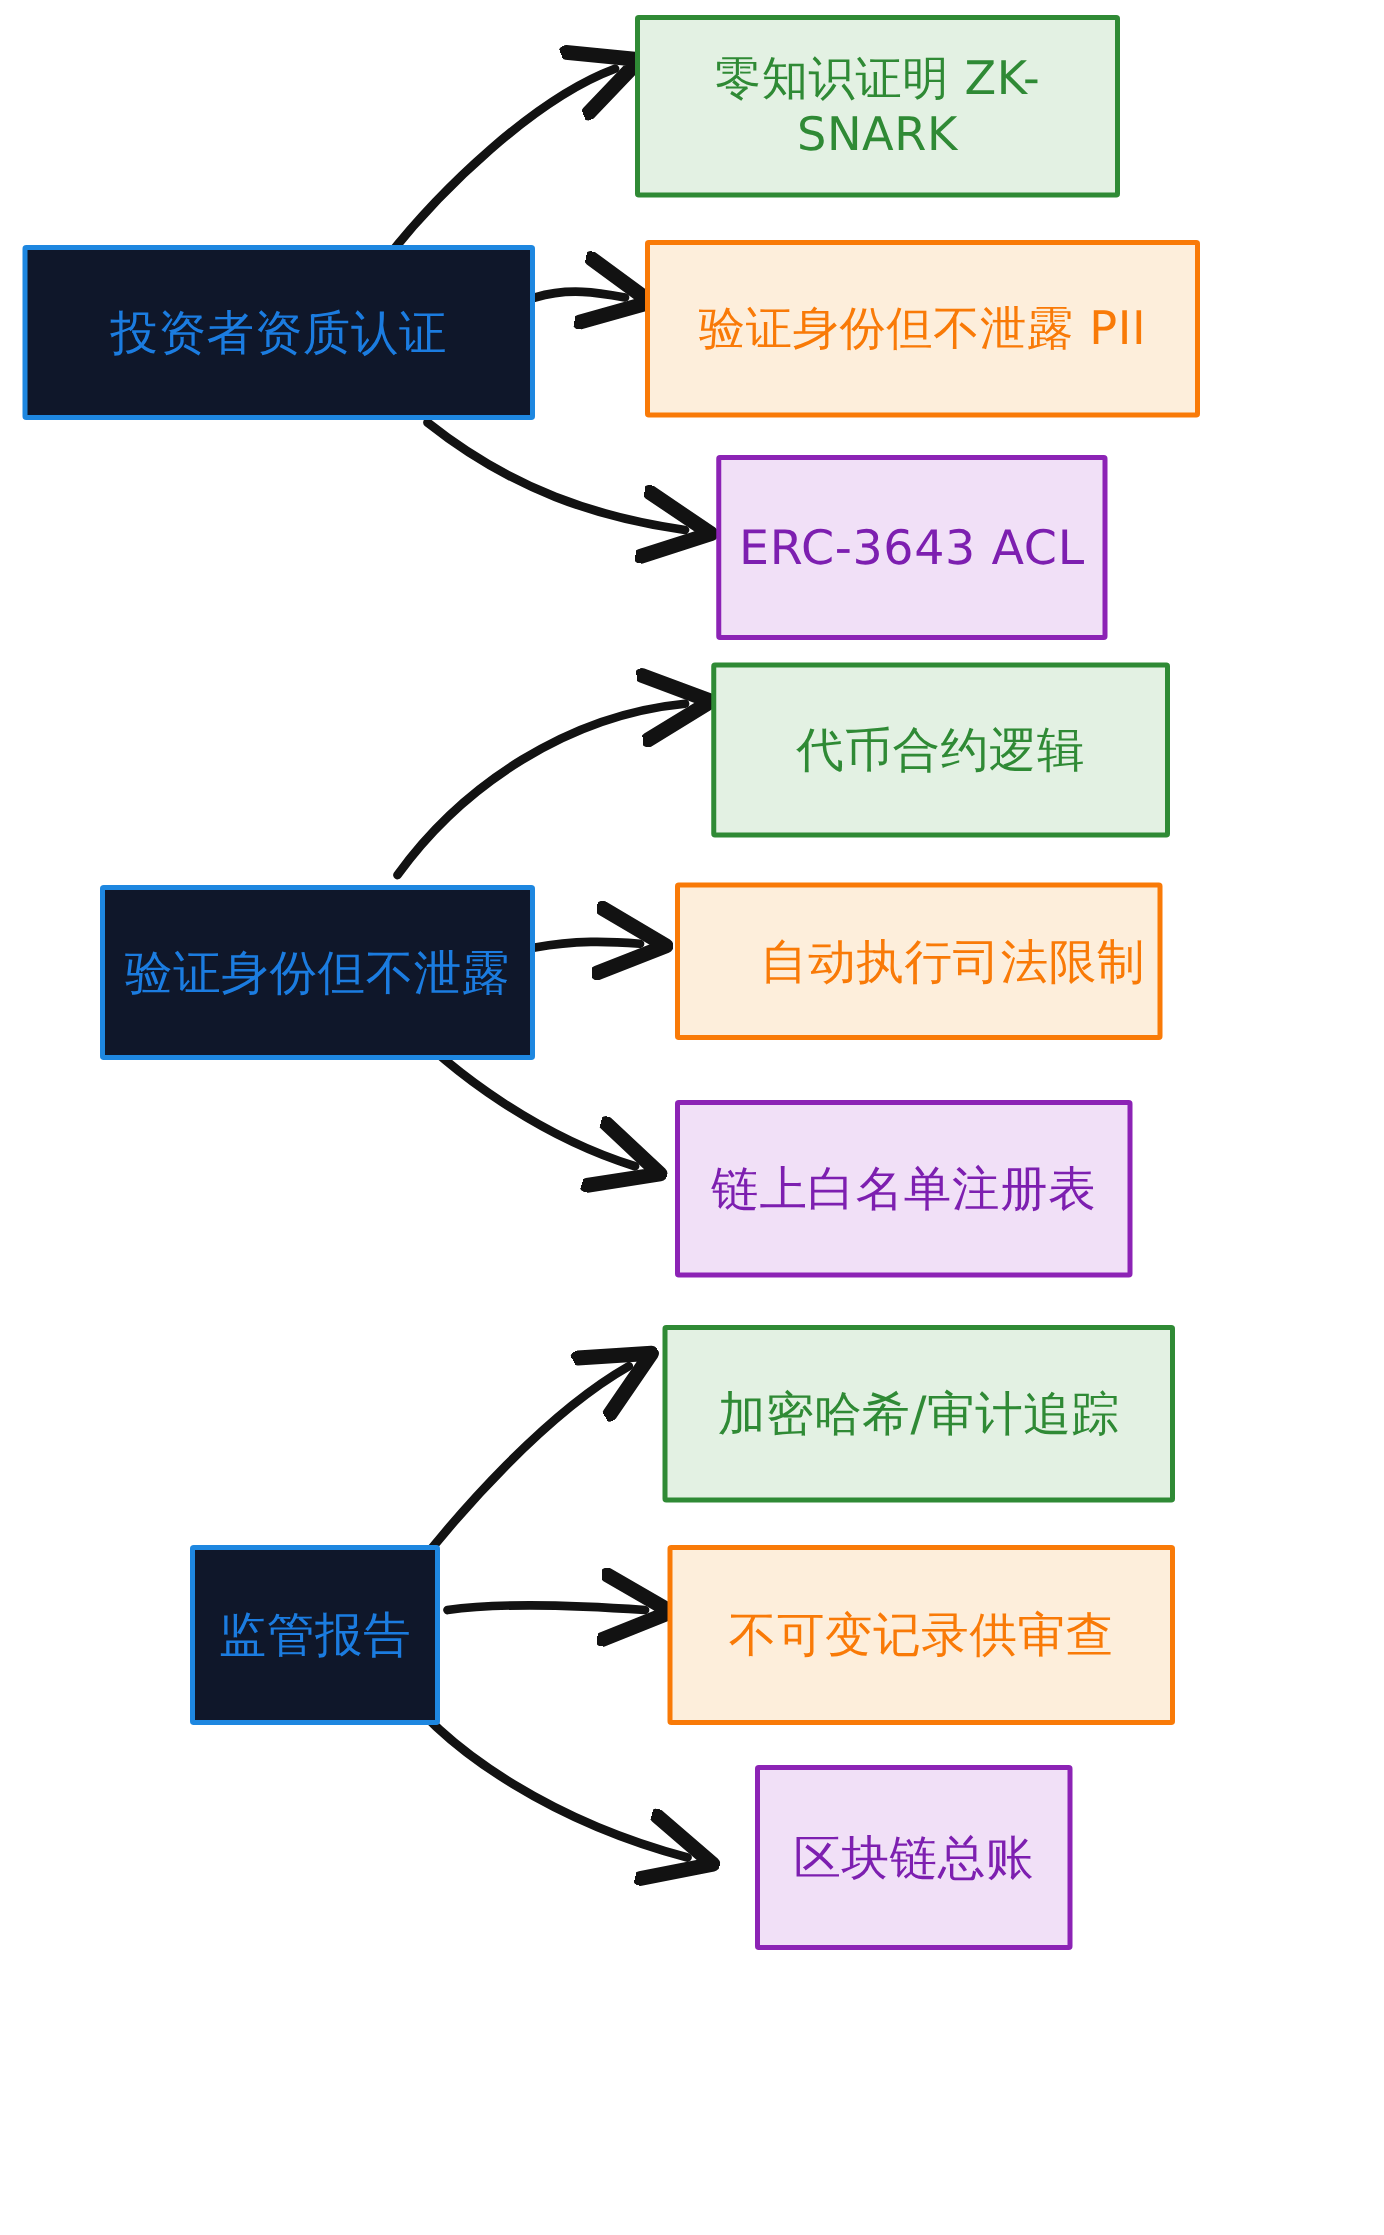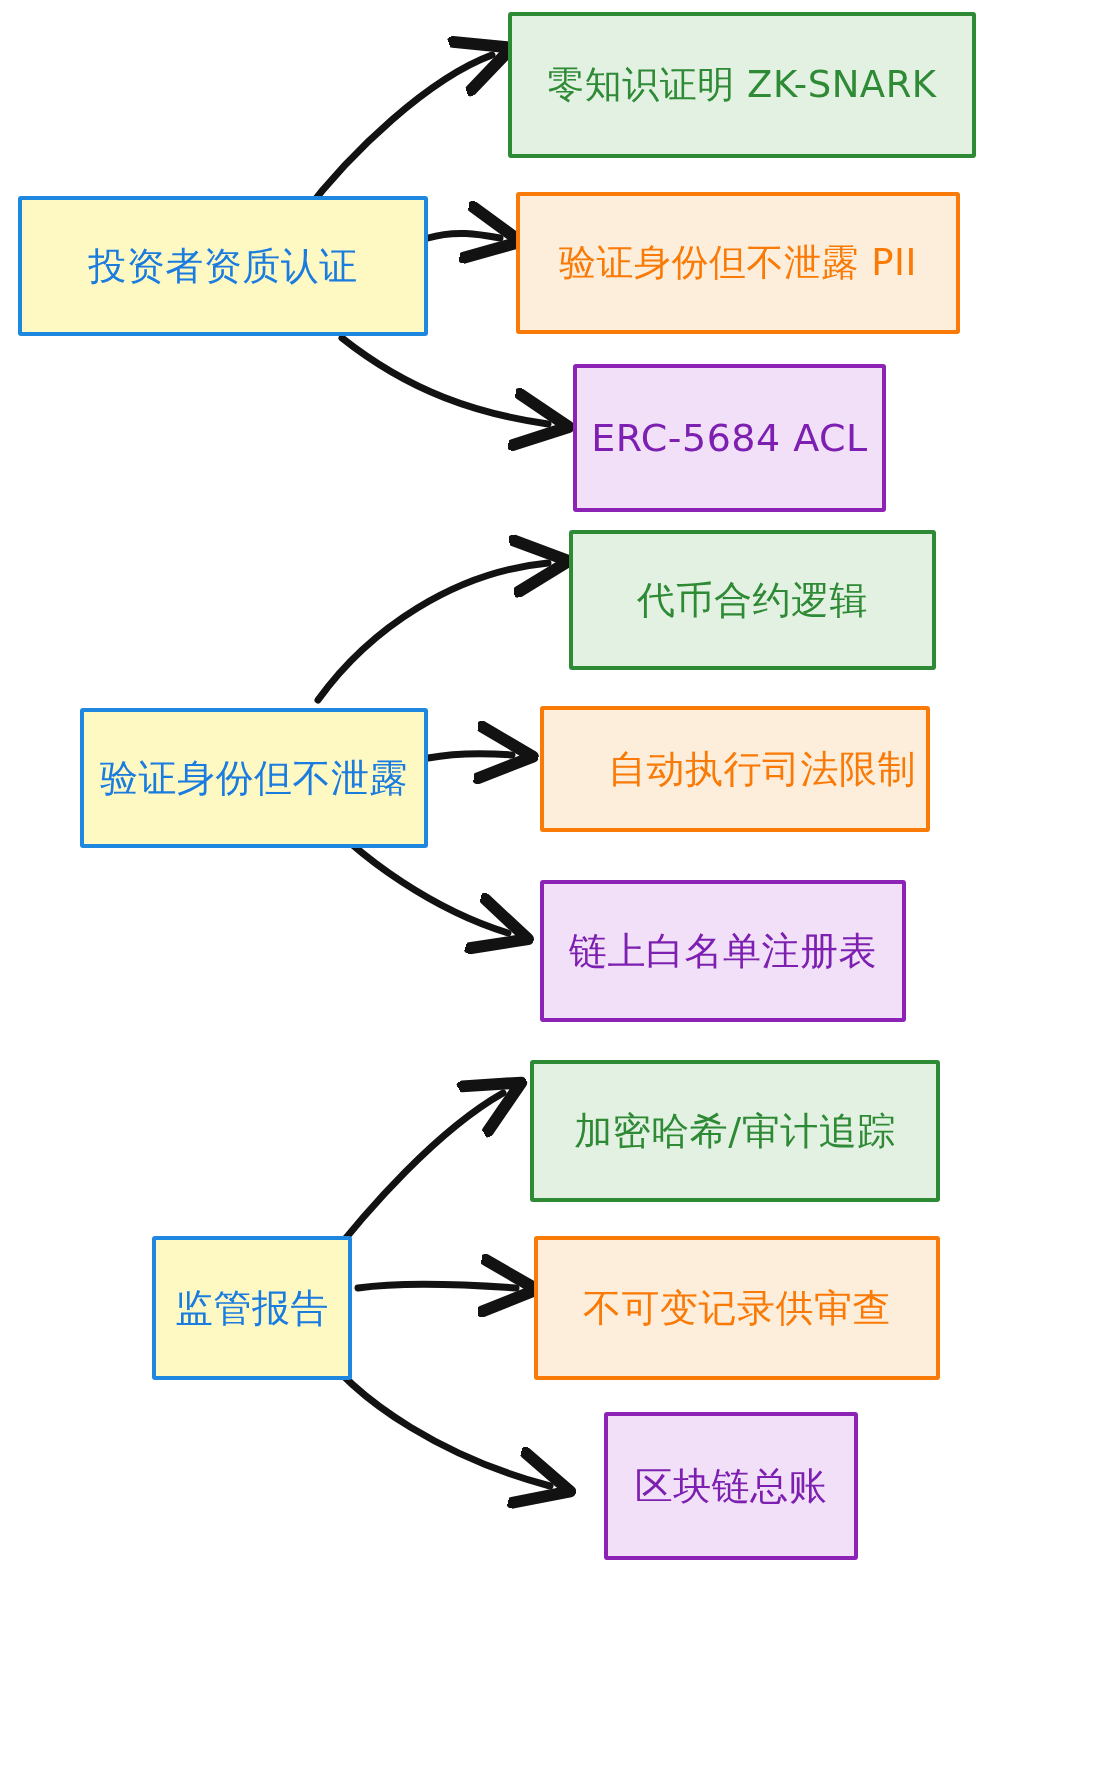--- a/index.html
+++ b/index.html
@@ -31,21 +31,21 @@
     padding: 6px 10px;
     border-style: solid;
     border-radius: 3px;
     letter-spacing: 0.5px;
   }
   .node .label {
     display: block;
     width: 100%;
   }
   
-  .t-blue   { background: #fef9c3; border-color: #1e87e0; border-width: 4px; color: #1b7ce0; }
+  .t-blue   { background: #0f172a; border-color: #1e87e0; border-width: 4px; color: #1b7ce0; }
   .t-green  { background: #e3f1e3; border-color: #2f8a35; border-width: 4px; color: #2f8a35; }
   .t-orange { background: #fdeedb; border-color: #f97a07; border-width: 4px; color: #f97a07; }
   .t-purple { background: #f1e0f7; border-color: #8c23b5; border-width: 4px; color: #7d1fb0; }
 
   .arrow-layer {
     position: absolute;
     inset: 0;
     pointer-events: none;
   }
 </style>
@@ -69,34 +69,34 @@
       <path d="M318,700 C370,628 455,572 548,563"></path>
       <path d="M428,758 C460,752 487,753 512,755"></path>
       <path d="M308,800 C360,862 440,912 508,933"></path>
 
       <path d="M322,1268 C368,1208 438,1130 503,1093"></path>
       <path d="M358,1288 C400,1282 460,1284 516,1288"></path>
       <path d="M312,1338 C356,1405 452,1460 550,1486"></path>
     </g>
   </svg>
 
-  <div class="node t-green" style="left:508px; top:12px; width:468px; height:146px; font-size:37px;">
+  <div class="node t-green" style="left:508px; top:12px; width:388px; height:146px; font-size:37px;">
     <span class="label">零知识证明 ZK-SNARK</span>
   </div>
 
   <div class="node t-blue" style="left:18px; top:196px; width:410px; height:140px; font-size:38px;">
     <span class="label">投资者资质认证</span>
   </div>
 
   <div class="node t-orange" style="left:516px; top:192px; width:444px; height:142px; font-size:37px;">
     <span class="label">验证身份但不泄露 PII</span>
   </div>
 
   <div class="node t-purple" style="left:573px; top:364px; width:313px; height:148px; font-size:38px;">
-    <span class="label">ERC-5684 ACL</span>
+    <span class="label">ERC-3643 ACL</span>
   </div>
 
   <div class="node t-green" style="left:569px; top:530px; width:367px; height:140px; font-size:38px;">
     <span class="label">代币合约逻辑</span>
   </div>
 
   <div class="node t-blue" style="left:80px; top:708px; width:348px; height:140px; font-size:38px;">
     <span class="label">验证身份但不泄露</span>
   </div>
 

